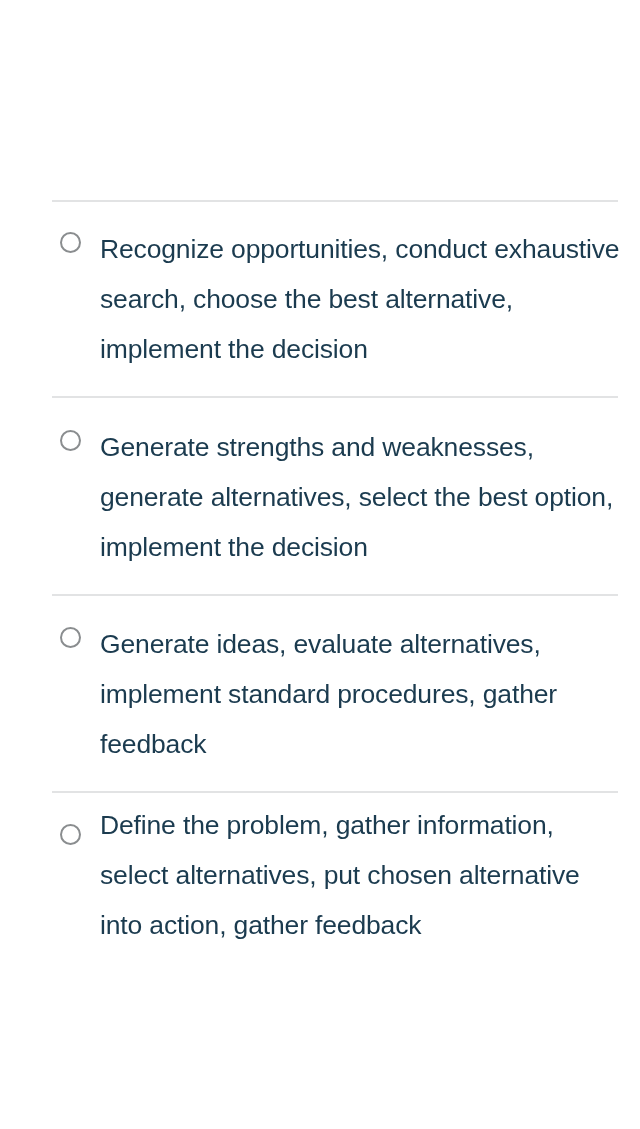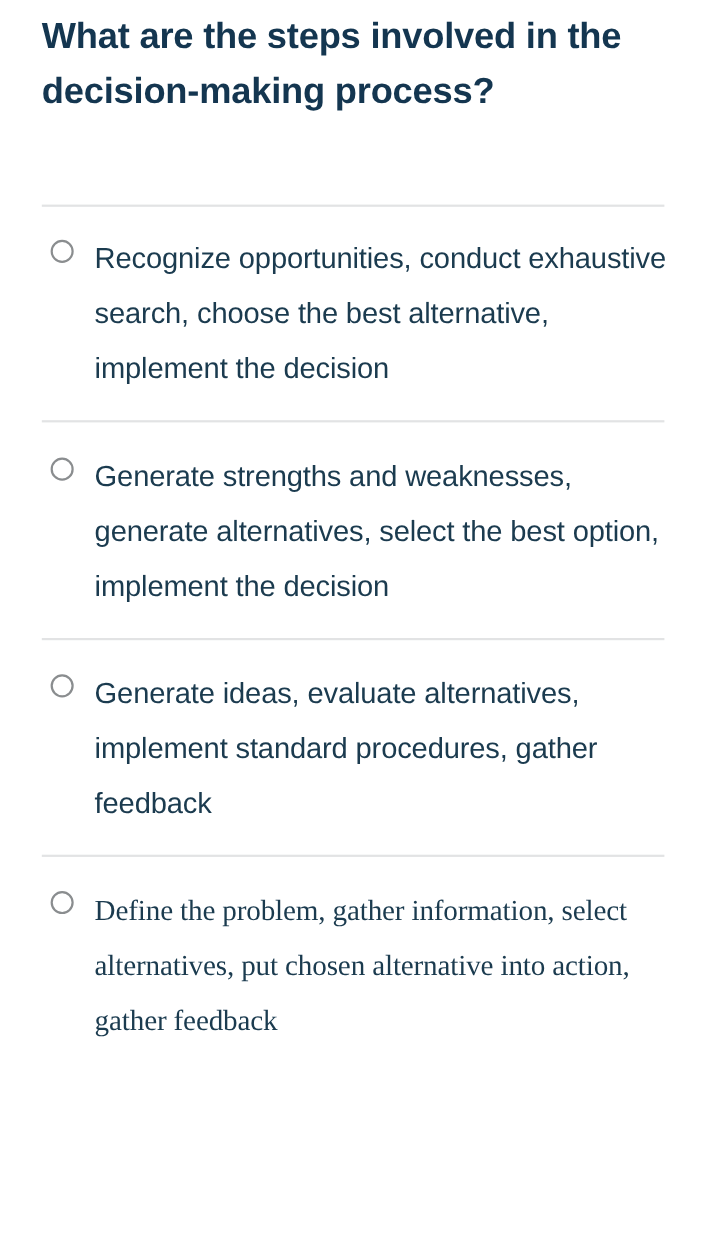--- a/index.html
+++ b/index.html
@@ -37,21 +37,21 @@
     margin: 0;
   }
 
   
   .options-list {
     position: absolute;
     left: 0;
     top: 186px;
     width: 619px;
     list-style: none;
-    margin: 0;
+    margin: 14px;
     padding: 0;
   }
 
   .option-row {
     position: relative;
     padding: 0;
     margin: 0;
     cursor: pointer;
   }
 
@@ -99,29 +99,28 @@
   
   .option-row[data-index="0"] .option-inner { padding-top: 24px; padding-bottom: 22px; padding-right: 12px; }
   .option-row[data-index="0"] .radio-icon { top: 32px; }
 
   .option-row[data-index="1"] .option-inner { padding-top: 26px; padding-bottom: 22px; padding-right: 14px; }
   .option-row[data-index="1"] .radio-icon { top: 34px; }
 
   .option-row[data-index="2"] .option-inner { padding-top: 25px; padding-bottom: 22px; padding-right: 28px; }
   .option-row[data-index="2"] .radio-icon { top: 33px; }
 
-  .option-row[data-index="3"] .option-inner { padding-top: 25px; padding-bottom: 22px; padding-right: 10px; font-family: Liberation Serif, serif; }
+  .option-row[data-index="3"] .option-inner { padding-top: 9px; padding-bottom: 22px; padding-right: 10px; }
   .option-row[data-index="3"] .radio-icon { top: 33px; }
 </style>
 </head>
 <body>
 
 <div class="page">
 
-  <h1 class="question-title">What are the steps involved in the decision-making process?</h1>
 
   <ul class="options-list">
 
     <li class="option-row" data-index="0">
       <label class="option-inner">
         <span class="radio-icon"></span>
         <span class="option-text">Recognize opportunities, conduct exhaustive search, choose the best alternative, implement the decision</span>
       </label>
     </li>
 

